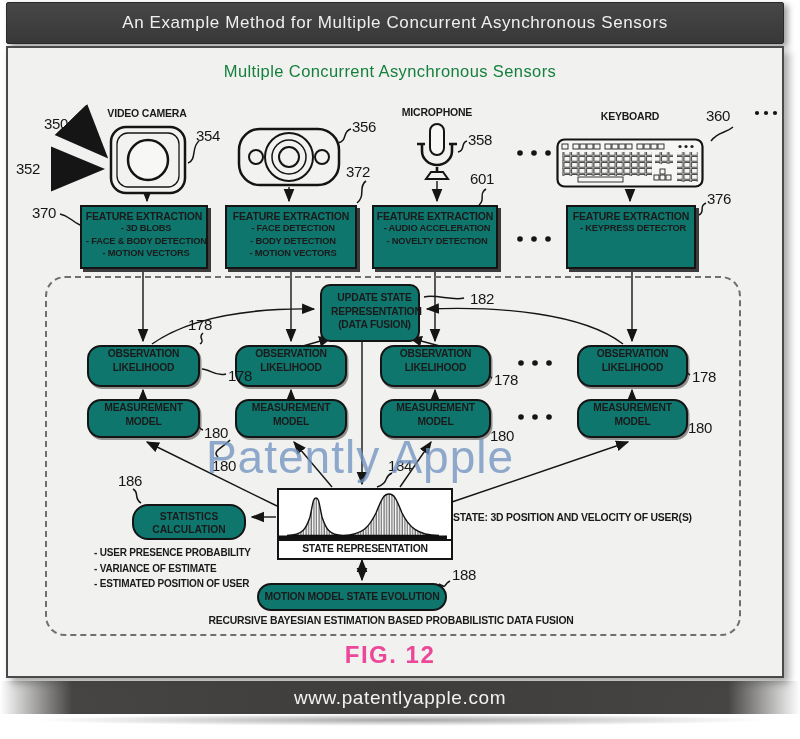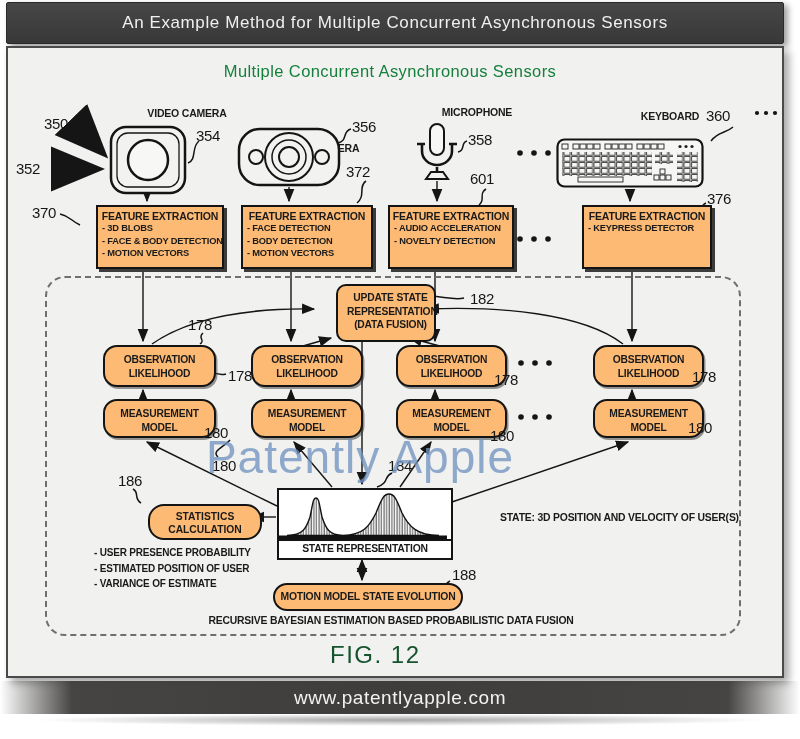--- a/index.html
+++ b/index.html
@@ -14,39 +14,39 @@
   #panel{left:6px;top:46px;width:774px;height:628px;background:#f1f1ef;border:2px solid #4a4a4a;
       box-shadow:5px 5px 8px rgba(0,0,0,.35);}
   #bottom-banner{left:0;top:681px;width:800px;height:33px;
       background:linear-gradient(90deg,rgba(62,61,59,0) 0%,rgba(62,61,59,.96) 9%,#3e3d3b 50%,rgba(62,61,59,.96) 91%,rgba(62,61,59,0) 100%);
       display:flex;align-items:center;justify-content:center;}
   #bottom-banner span{color:#f2f2f2;font-size:19px;letter-spacing:.6px;}
   #banner-shadow{left:30px;top:714px;width:740px;height:12px;border-radius:50%;
       background:radial-gradient(ellipse at center,rgba(0,0,0,.35),rgba(0,0,0,0) 70%);}
   
   .fig-title{font-size:16.5px;letter-spacing:.4px;color:#15803d;text-align:center;}
-  .sensor-label{font-size:10.5px;font-weight:700;letter-spacing:-.2px;text-align:center;padding-left:40px;}
+  .sensor-label{font-size:10.5px;font-weight:700;letter-spacing:-.2px;text-align:center;}
   .ref{font-size:15px;color:#161616;letter-spacing:-.3px;}
-  .box{background:#fdba74;border:2px solid #141414;box-sizing:border-box;margin-left:16px;}
+  .box{background:#0f766e;border:2px solid #141414;box-sizing:border-box;}
   .fe{box-shadow:3px 3px 0 #3c3c3c;padding-top:3px;}
   .fe .t{font-size:10.5px;font-weight:700;text-align:center;letter-spacing:-.2px;}
-  .fe .i{font-size:9.3px;font-weight:600;letter-spacing:-.2px;line-height:12.5px;padding-left:4px;white-space:nowrap;}
+  .fe .i{font-size:9.3px;font-weight:600;letter-spacing:-.2px;line-height:12.5px;padding-left:4px;white-space:nowrap;text-align:center;}
   .round{border-radius:14px;box-shadow:1.5px 2px 0 rgba(50,50,50,.5);text-align:center;
       font-size:10.3px;font-weight:600;letter-spacing:-.2px;line-height:13.5px;}
-  .round .pad{padding-top:6px;text-align:center;}
+  .round .pad{text-align:center;}
   #usr{border-radius:10px;text-align:center;font-size:10.3px;font-weight:600;line-height:13.5px;padding-top:5px;letter-spacing:-.2px;padding-left:9px;}
   #stats{border-radius:16px;text-align:center;font-size:10.3px;font-weight:600;line-height:13px;padding-top:4px;}
   #motion{border-radius:15px;text-align:center;font-size:10.4px;font-weight:700;line-height:24px;letter-spacing:-.2px;}
   #dashed{border:2px dashed #6f6f6f;border-radius:20px;}
   .bullets{font-size:10px;font-weight:600;line-height:15.5px;letter-spacing:-.2px;white-space:nowrap;}
   #sr-box{background:#ffffff;border:2px solid #141414;}
   #sr-label{border-top:2px solid #141414;font-size:10.4px;font-weight:700;text-align:center;line-height:15px;letter-spacing:-.2px;}
   #state-note{font-size:10.4px;font-weight:600;letter-spacing:-.2px;white-space:nowrap;}
   #fusion-label{font-size:10.4px;font-weight:600;text-align:center;letter-spacing:-.2px;}
-  #fig-caption{font-size:24px;letter-spacing:1.5px;color:#14532d;}
+  #fig-caption{font-size:24px;letter-spacing:1.5px;text-align:center;color:#ec4899;font-weight:bold;}
   #watermark{font-size:46px;letter-spacing:1px;color:rgba(114,148,192,.78);text-align:center;z-index:6;}
   .z1{z-index:1}.z2{z-index:2}
   svg{display:block;}
 </style>
 </head>
 <body>
 
 <div id="page">
 
   <div id="top-banner" class="abs">
@@ -275,38 +275,38 @@
     <div class="pad">MEASUREMENT</div>
     <div>MODEL</div>
   </div>
 
   <div id="stats" class="abs z2 box" style="left:132px;top:504px;width:114px;height:36px;">
     <div>STATISTICS</div>
     <div>CALCULATION</div>
   </div>
   <div class="abs z2 bullets" style="left:94px;top:545px;width:180px;">
     <div>- USER PRESENCE PROBABILITY</div>
+    <div>- VARIANCE OF ESTIMATE</div>
     <div>- ESTIMATED POSITION OF USER</div>
-    <div>- VARIANCE OF ESTIMATE</div>
   </div>
 
   <div id="sr-box" class="abs z2" style="left:277px;top:488px;width:172px;height:68px;">
     <svg width="168" height="49" viewBox="0 0 168 49">
       <defs>
         <pattern id="vh" width="2.6" height="49" patternUnits="userSpaceOnUse">
           <line x1="1" y1="0" x2="1" y2="49" stroke="#333" stroke-width="0.9"></line>
         </pattern>
       </defs>
       <path d="M8,45.5 C24,45 27,39 31,27 C34,13 34,8 37,8 C40,8 40,13 43,27 C47,39 50,45 64,45.5 L64,45.5 L8,45.5 Z" fill="url(#vh)" stroke="#111" stroke-width="1.4"></path>
       <path d="M64,45.5 C84,45 90,37 97,23 C103,8 105,4 110,4 C115,4 117,8 123,23 C130,37 138,45 160,45.5 L64,45.5 Z" fill="url(#vh)" stroke="#111" stroke-width="1.4"></path>
       <rect x="0" y="45.5" width="168" height="3.5" fill="#111"></rect>
     </svg>
     <div id="sr-label">STATE REPRESENTATION</div>
   </div>
-  <div id="state-note" class="abs z2" style="left:453px;top:512px;margin-left:47px;">STATE: 3D POSITION AND VELOCITY OF USER(S)</div>
+  <div id="state-note" class="abs z2" style="left:453px;top:512px;">STATE: 3D POSITION AND VELOCITY OF USER(S)</div>
 
   <div id="fusion-label" class="abs z2" style="left:161px;top:615px;width:460px;">RECURSIVE BAYESIAN ESTIMATION BASED PROBABILISTIC DATA FUSION</div>
 
   <div id="motion" class="abs z2 box" style="left:257px;top:583px;width:190px;height:28px;">MOTION MODEL STATE EVOLUTION</div>
 
   <div class="abs z2 ref" style="left:44px;top:115px;">350</div>
   <div class="abs z2 ref" style="left:16px;top:160px;">352</div>
   <div class="abs z2 ref" style="left:196px;top:127px;">354</div>
   <div class="abs z2 ref" style="left:352px;top:118px;">356</div>
   <div class="abs z2 ref" style="left:346px;top:163px;">372</div>

